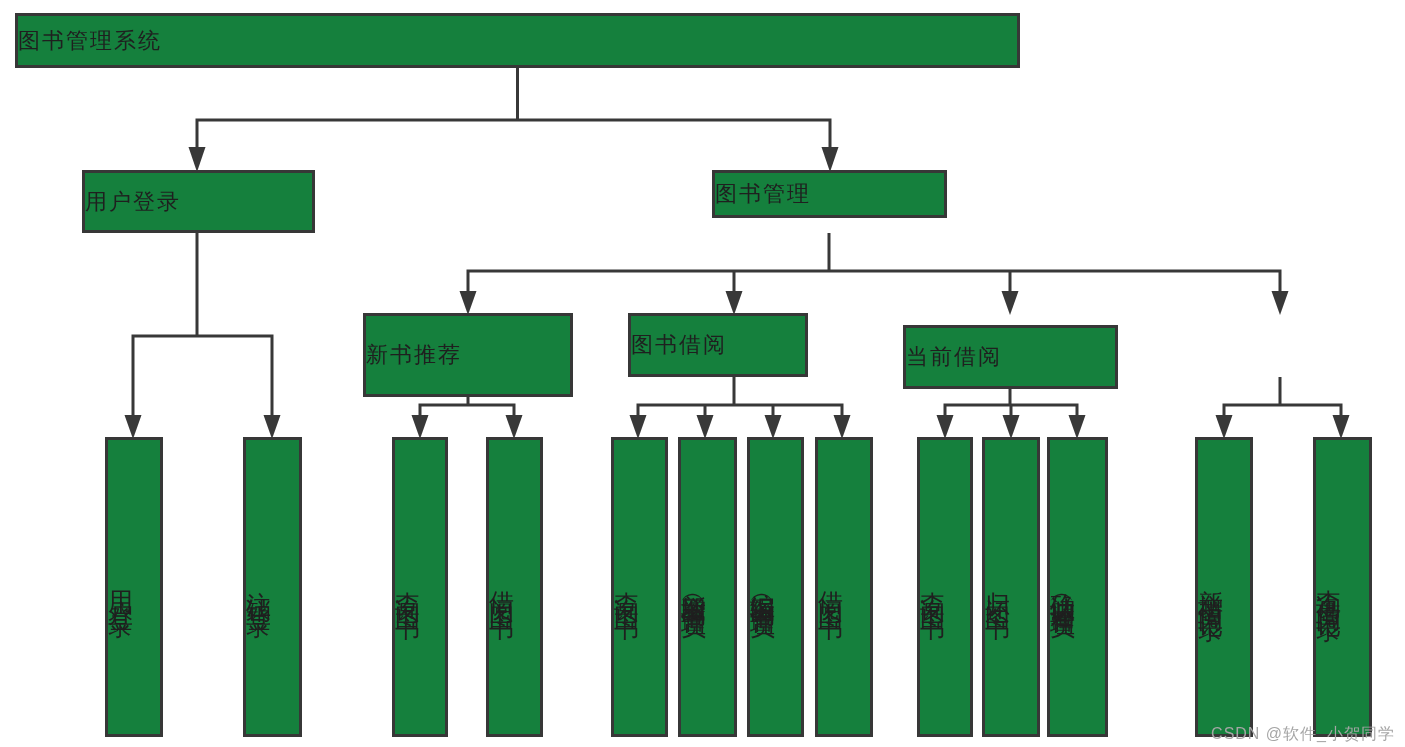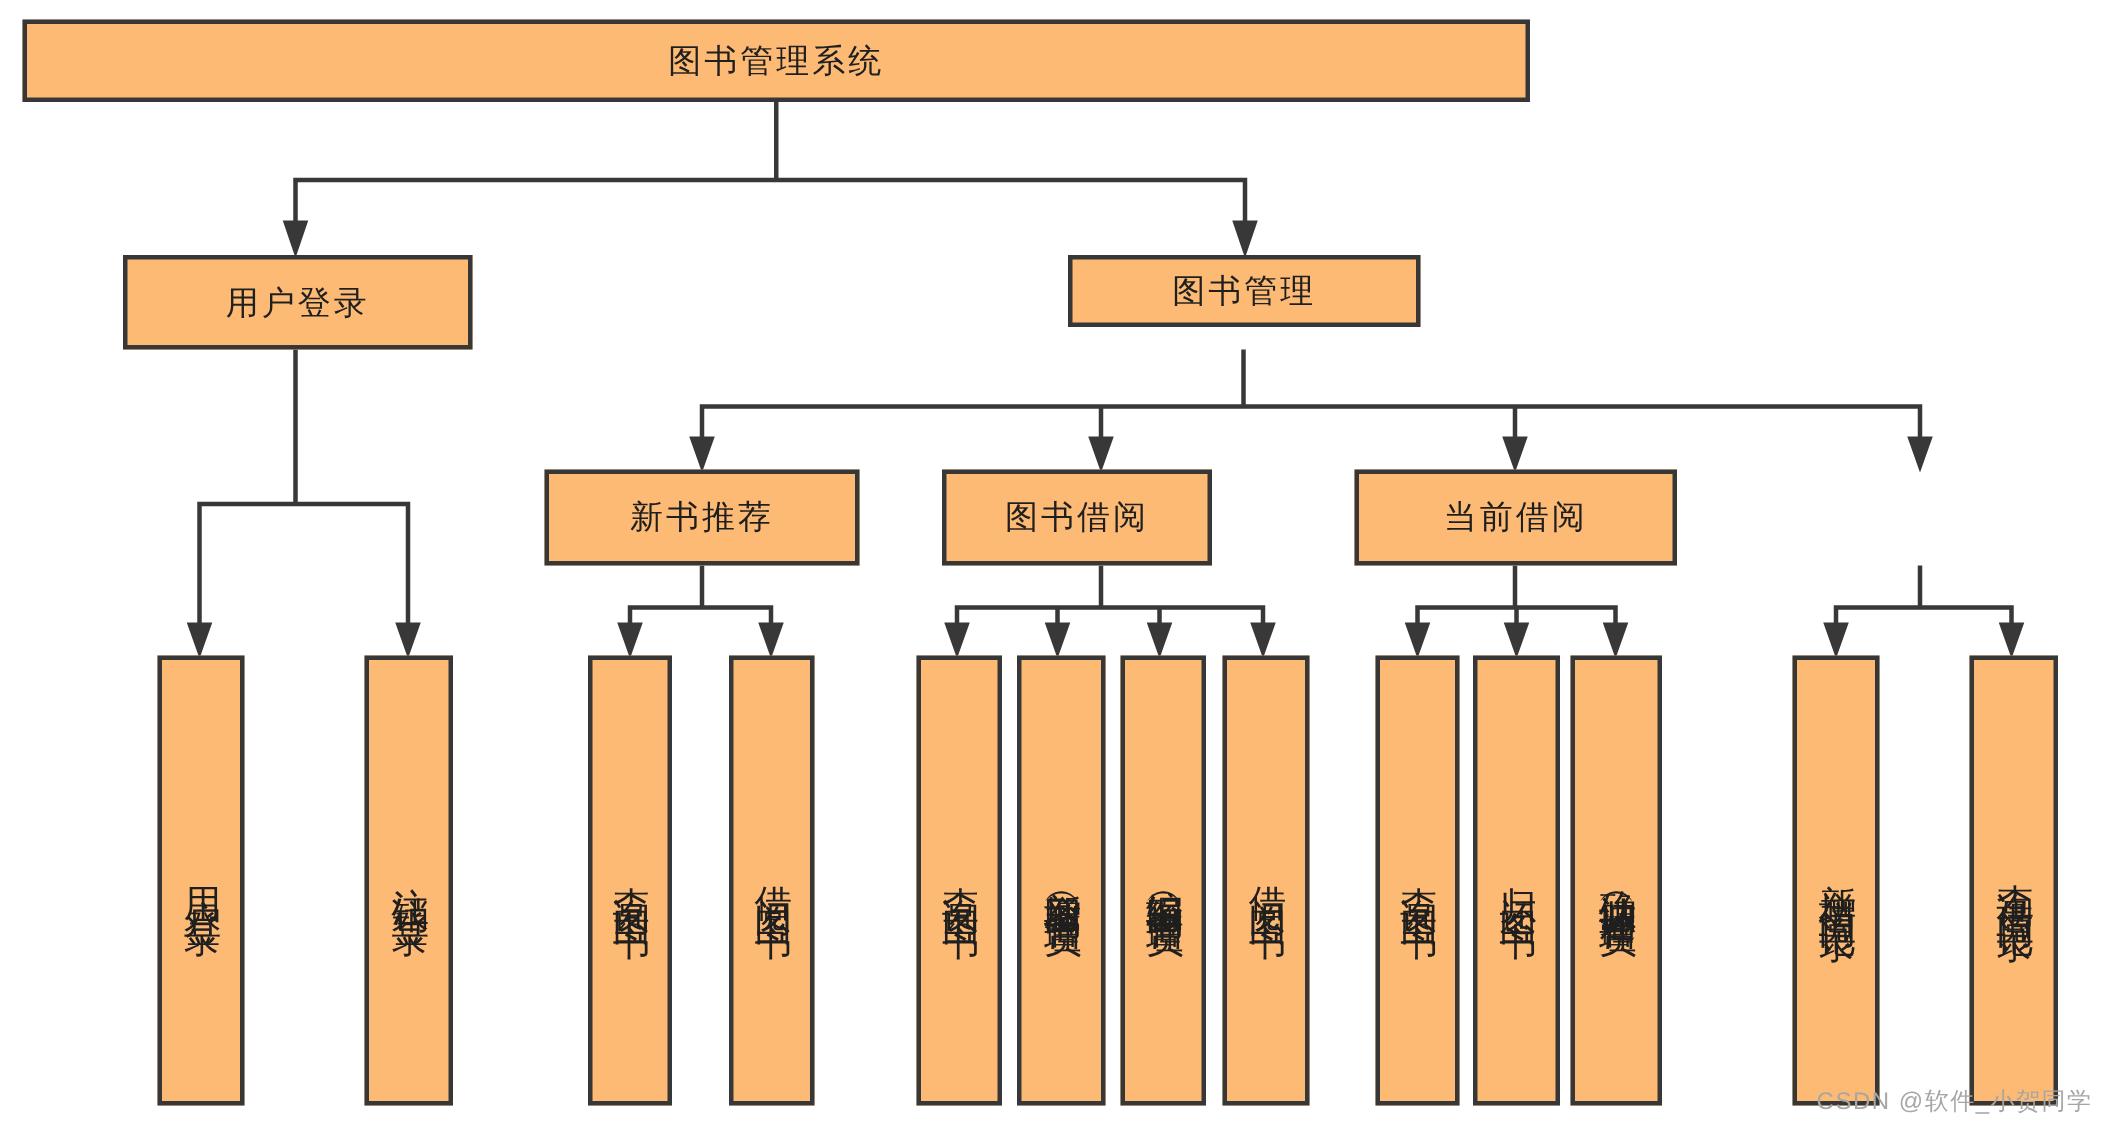--- a/index.html
+++ b/index.html
@@ -18,25 +18,25 @@
   #connectors {
     position: absolute;
     left: 0;
     top: 0;
     width: 1405px;
     height: 747px;
   }
   .box {
     position: absolute;
     box-sizing: border-box;
-    background: #fdba74;
+    background: #15803d;
     border: 3px solid #373737;
     display: flex;
     align-items: center;
-    justify-content: center;
+    justify-content: flex-start;
     color: #1f1f1f;
   }
   .h-box {
     font-size: 22px;
     letter-spacing: 2px;
     white-space: nowrap;
   }
   .v-box span {
     writing-mode: vertical-rl;
     text-orientation: mixed;
@@ -124,27 +124,27 @@
     <span>图书管理系统</span>
   </div>
 
   <div class="box h-box" style="left:82px; top:170px; width:233px; height:63px;">
     <span>用户登录</span>
   </div>
   <div class="box h-box" style="left:712px; top:170px; width:235px; height:48px;">
     <span>图书管理</span>
   </div>
 
-  <div class="box h-box" style="left:363px; top:313px; width:210px; height:64px;">
+  <div class="box h-box" style="left:363px; top:313px; width:210px; height:84px;">
     <span>新书推荐</span>
   </div>
   <div class="box h-box" style="left:628px; top:313px; width:180px; height:64px;">
     <span>图书借阅</span>
   </div>
-  <div class="box h-box" style="left:903px; top:313px; width:215px; height:64px;">
+  <div class="box h-box" style="left:903px; top:325px; width:215px; height:64px;">
     <span>当前借阅</span>
   </div>
 
   <div class="box v-box" style="left:105px; top:437px; width:58px; height:300px;">
     <span>用户登录</span>
   </div>
   <div class="box v-box" style="left:243px; top:437px; width:59px; height:300px;">
     <span>注销登录</span>
   </div>
 

